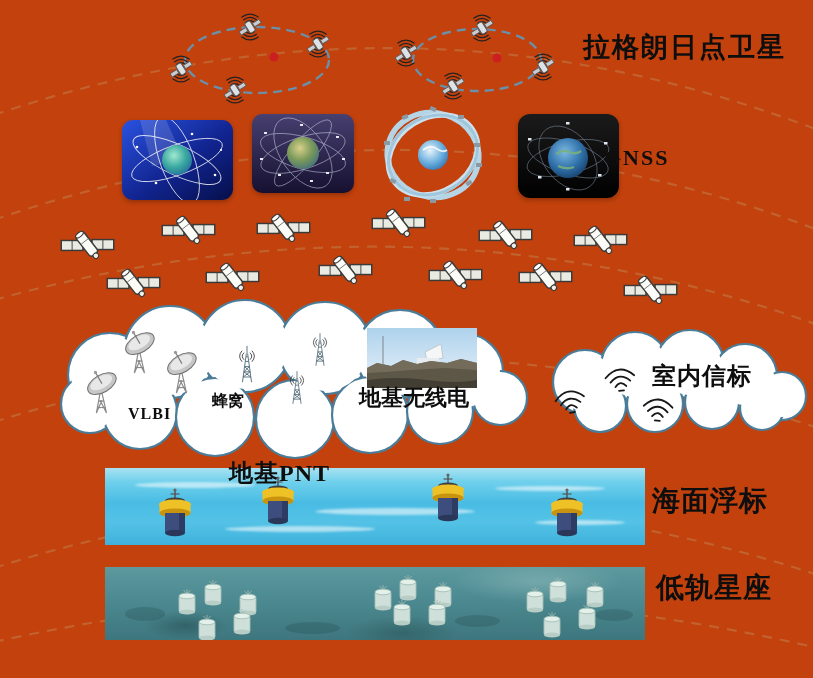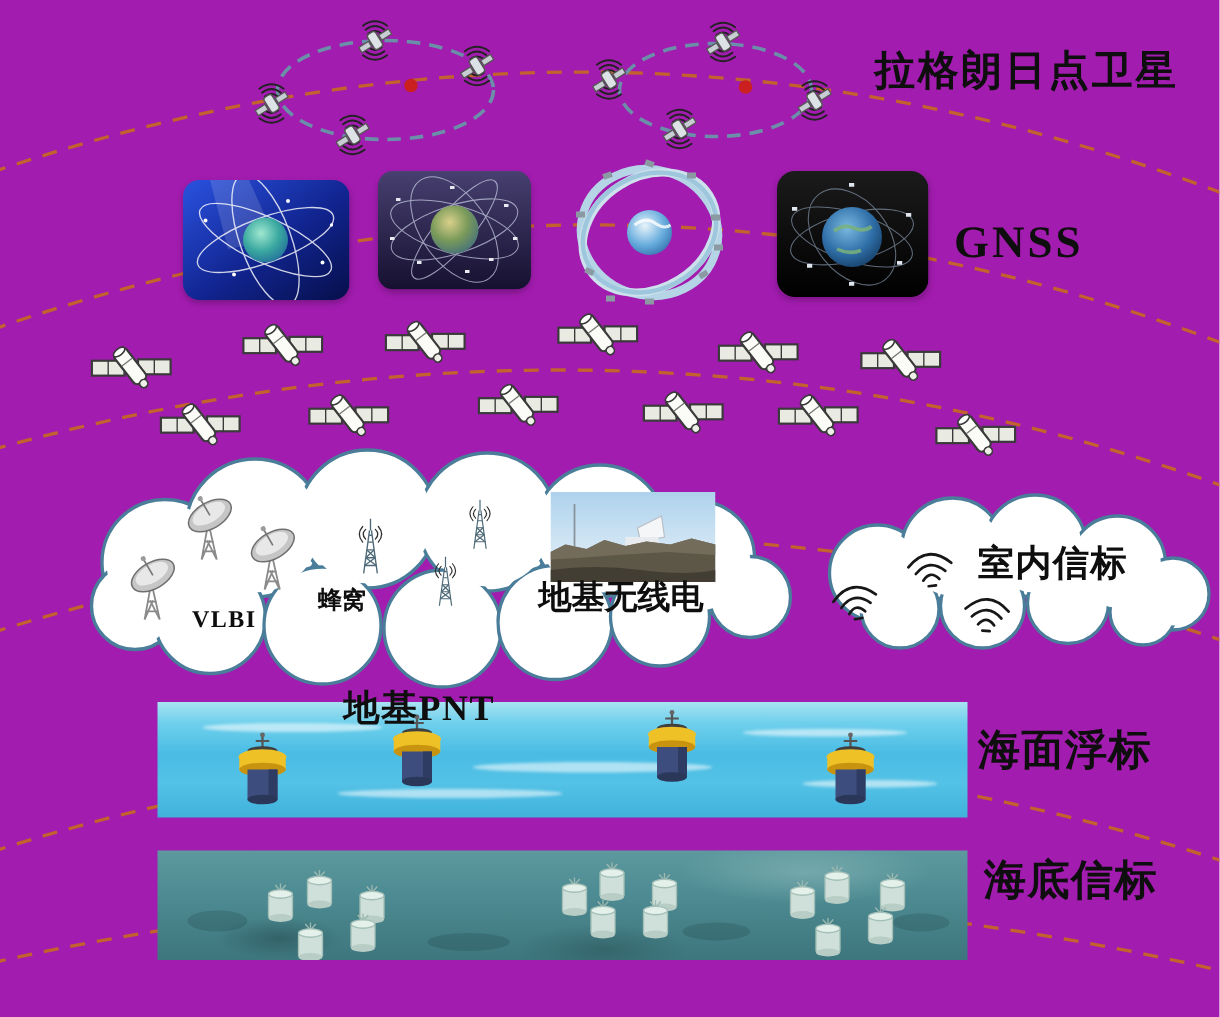--- a/index.html
+++ b/index.html
@@ -1,22 +1,22 @@
 <!DOCTYPE html>
 <html><head>
 <meta charset="utf-8">
 <style>
   html,body{margin:0;padding:0;background:#fff;}
-  .canvas{position:relative;width:813px;height:678px;background:#a21caf;overflow:hidden;
+  .canvas{position:relative;width:813px;height:678px;background:#c2410c;overflow:hidden;
           font-family:"Liberation Serif",serif;}
   .scene{position:absolute;left:0;top:0;}
   .lbl{position:absolute;font-family:"Liberation Serif",serif;font-weight:bold;
        color:#0e0e0e;white-space:nowrap;line-height:1;}
   .lbl-lagrange{left:583px;top:34px;font-size:27px;letter-spacing:2px;}
-  .lbl-gnss{left:636px;top:147px;font-size:30px;letter-spacing:2px;font-weight:600;}
+  .lbl-gnss{left:604px;top:147px;font-size:22px;letter-spacing:2px;font-weight:600;}
   .lbl-leo{left:471px;top:289px;font-size:26px;letter-spacing:2px;}
   .lbl-vlbi{left:128px;top:406px;font-size:16px;letter-spacing:1px;}
   .lbl-cell{left:212px;top:393px;font-size:16px;}
   .lbl-gradio{left:359px;top:387px;font-size:22px;}
   .lbl-gpnt{left:229px;top:418px;font-size:24px;letter-spacing:1px;margin-top:43px;}
   .lbl-indoor{left:652px;top:364px;font-size:24px;letter-spacing:1px;}
   .lbl-sea{left:652px;top:487px;font-size:28px;letter-spacing:1px;}
   .lbl-seabed{left:656px;top:574px;font-size:28px;letter-spacing:1px;}
 
   .card{position:absolute;border-radius:11px;box-shadow:0 2px 4px rgba(0,0,0,.25);}
@@ -482,15 +482,15 @@
   </div>
 
   <div class="lbl lbl-lagrange">拉格朗日点卫星</div>
   <div class="lbl lbl-gnss">GNSS</div>
   <div class="lbl lbl-vlbi">VLBI</div>
   <div class="lbl lbl-cell">蜂窝</div>
   <div class="lbl lbl-gradio">地基无线电</div>
   <div class="lbl lbl-gpnt">地基PNT</div>
   <div class="lbl lbl-indoor">室内信标</div>
   <div class="lbl lbl-sea">海面浮标</div>
-  <div class="lbl lbl-seabed">海底信标</div>
+  <div class="lbl lbl-seabed">低轨星座</div>
 
 </div>
 
 </body></html>

